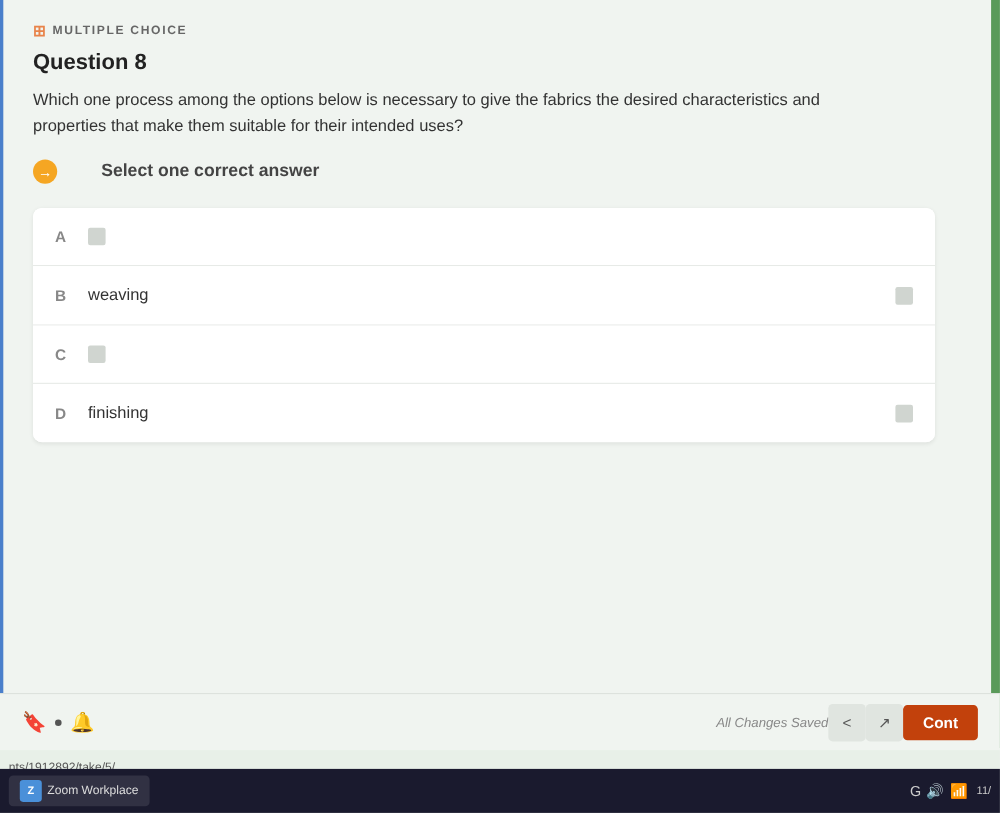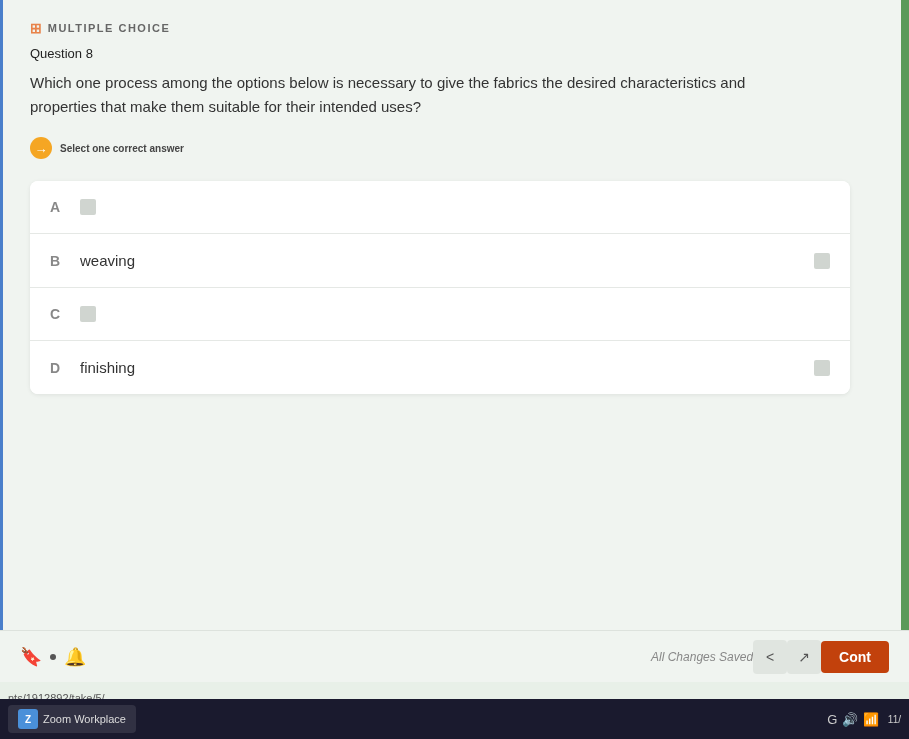--- a/index.html
+++ b/index.html
@@ -35,22 +35,22 @@
 
     .question-type-label {
       font-size: 11px;
       font-weight: 700;
       letter-spacing: 1.5px;
       color: #666;
       text-transform: uppercase;
     }
 
     .question-number {
-      font-size: 13px;
-      font-weight: 400;
+      font-size: 20px;
+      font-weight: 700;
       color: #222;
       margin-bottom: 10px;
     }
 
     .question-text {
       font-size: 15px;
       color: #333;
       line-height: 1.6;
       margin-bottom: 18px;
       max-width: 780px;
@@ -70,23 +70,24 @@
       border-radius: 50%;
       display: flex;
       align-items: center;
       justify-content: center;
       color: white;
       font-size: 13px;
       font-weight: bold;
     }
 
     .instruction-text {
-      font-size: 10px;
+      font-size: 16px;
       font-weight: 600;
       color: #444;
+      margin-left: 32px;
     }
 
     .answers-container {
       background: white;
       border-radius: 8px;
       overflow: hidden;
       box-shadow: 0 1px 4px rgba(0,0,0,0.08);
       max-width: 820px;
     }
 

